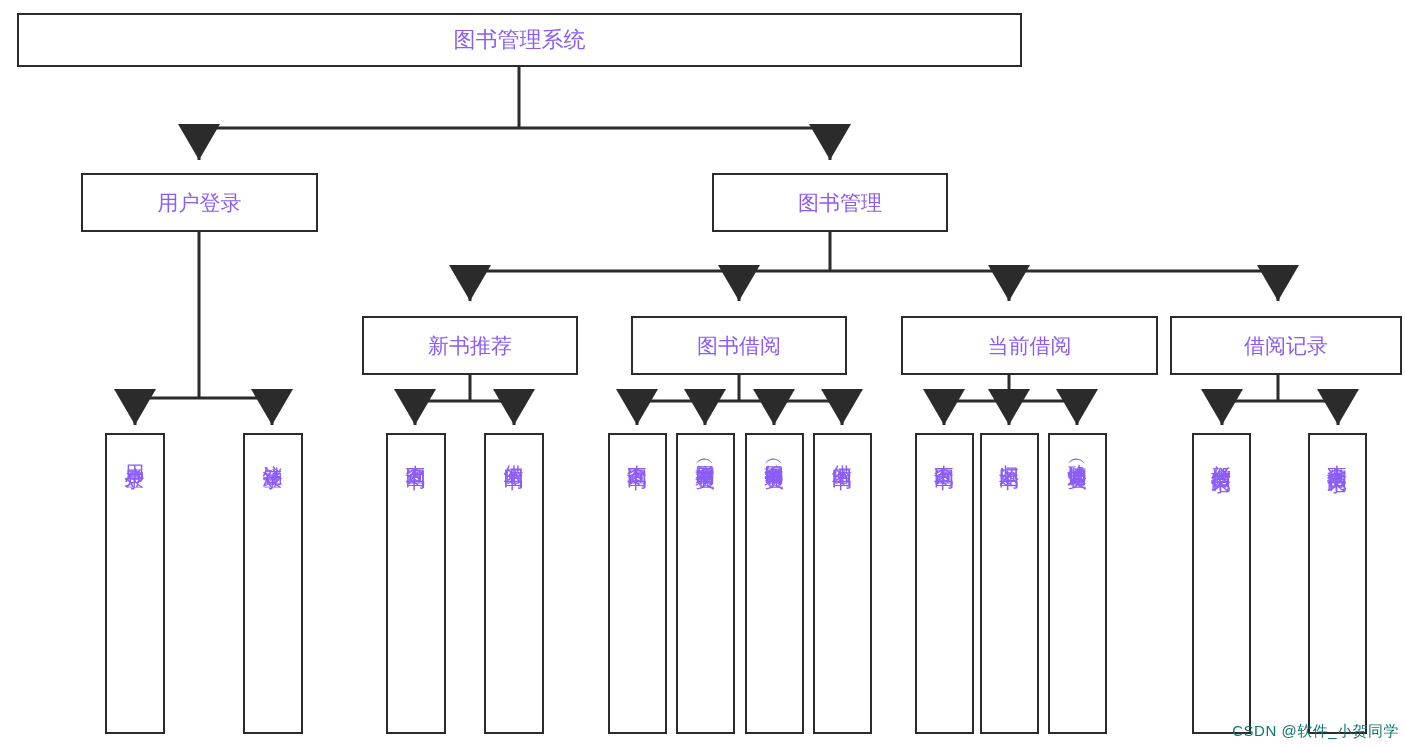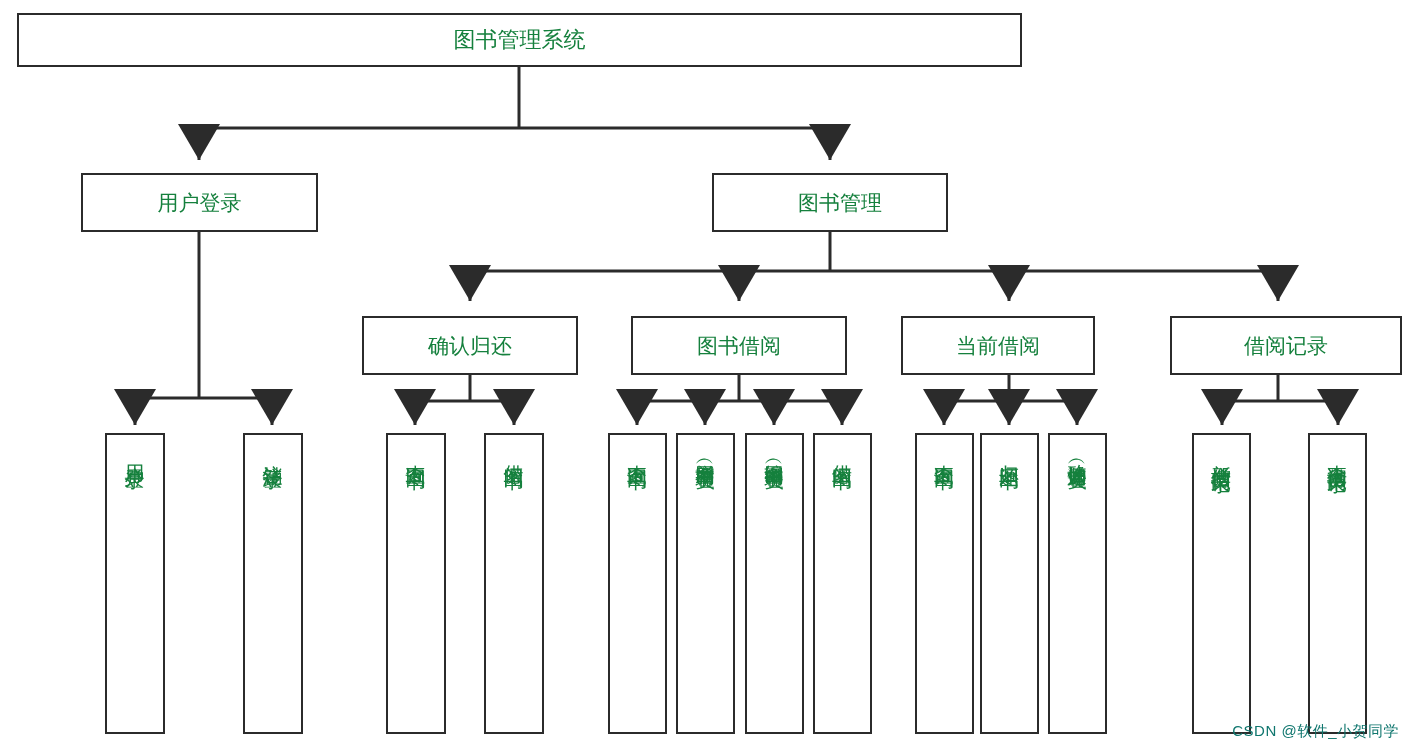--- a/index.html
+++ b/index.html
@@ -28,21 +28,21 @@
   .node-box {
     position: absolute;
     box-sizing: border-box;
     border: 2.5px solid #2b2b2b;
     background: #ffffff;
     display: flex;
     align-items: center;
     justify-content: center;
   }
   .node-label {
-    color: #15803d;
+    color: #8b5cf6;
     line-height: 1.12;
     text-align: left;
     white-space: nowrap;
   }
   .node-box.horizontal .node-label {
     font-size: 21px;
   }
   .node-box.root .node-label {
     font-size: 22px;
   }
@@ -136,26 +136,26 @@
   </div>
 
   <div class="node-box horizontal" style="left:81px; top:173px; width:237px; height:59px;">
     <span class="node-label">用户登录</span>
   </div>
   <div class="node-box horizontal" style="left:712px; top:173px; width:236px; height:59px;padding-left:20px;">
     <span class="node-label">图书管理</span>
   </div>
 
   <div class="node-box horizontal" style="left:362px; top:316px; width:216px; height:59px;">
-    <span class="node-label">确认归还</span>
+    <span class="node-label">新书推荐</span>
   </div>
   <div class="node-box horizontal" style="left:631px; top:316px; width:216px; height:59px;">
     <span class="node-label">图书借阅</span>
   </div>
-  <div class="node-box horizontal" style="left:901px; top:316px; width:194px; height:59px;">
+  <div class="node-box horizontal" style="left:901px; top:316px; width:257px; height:59px;">
     <span class="node-label">当前借阅</span>
   </div>
   <div class="node-box horizontal" style="left:1170px; top:316px; width:232px; height:59px;">
     <span class="node-label">借阅记录</span>
   </div>
 
   <div class="node-box vertical" style="left:105px; top:433px; width:60px; height:301px;">
     <span class="node-label">用户登录</span>
   </div>
   <div class="node-box vertical" style="left:243px; top:433px; width:60px; height:301px;">

